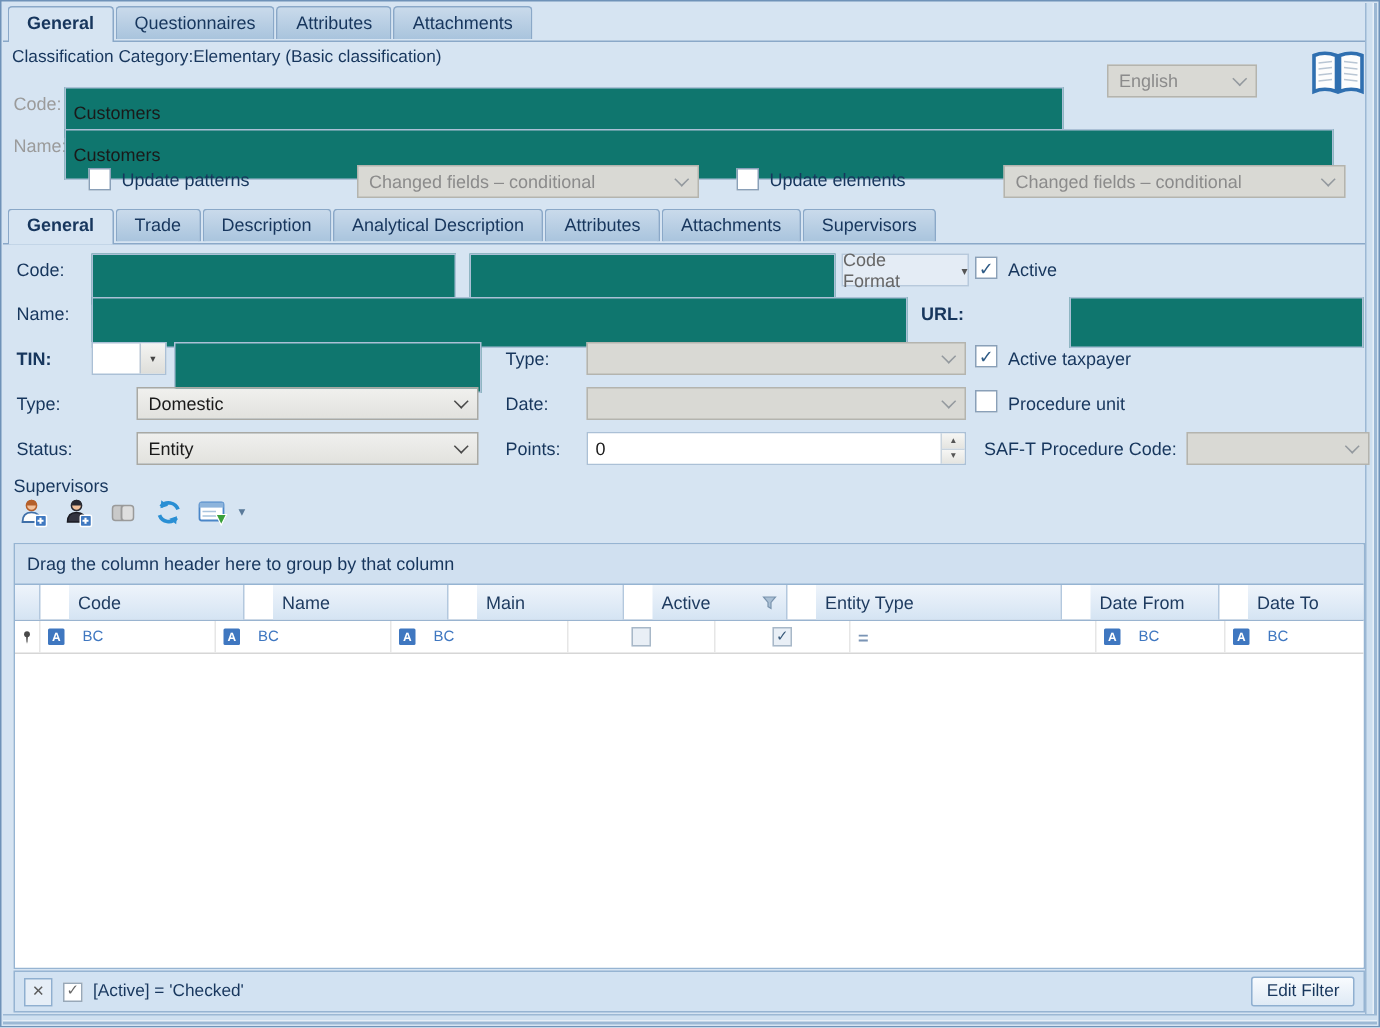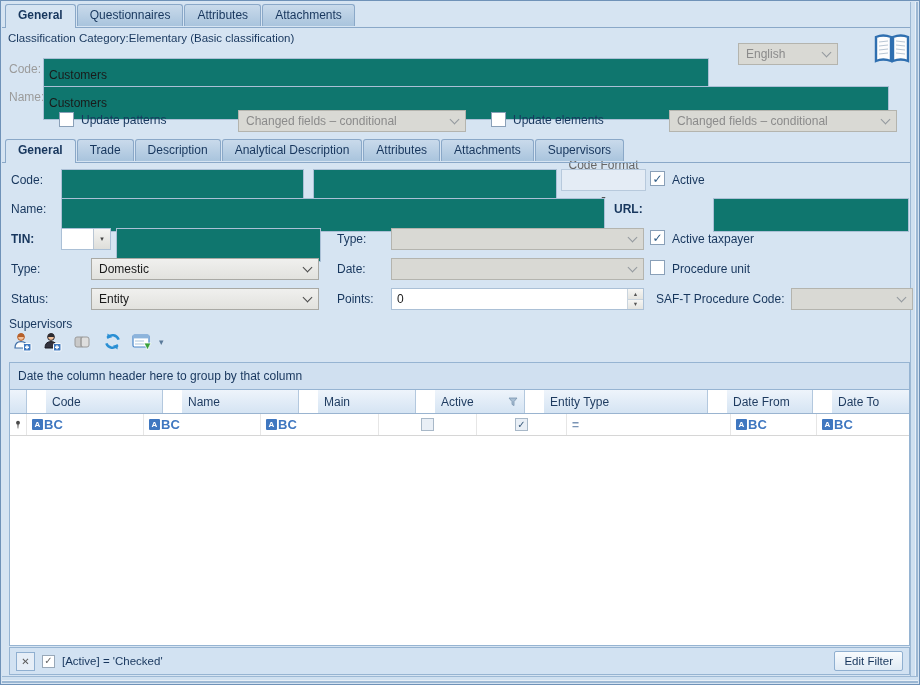--- a/index.html
+++ b/index.html
@@ -40,21 +40,21 @@
   .chev { width:7px; height:7px; border-right:1.6px solid #4a4a4a;
     border-bottom:1.6px solid #4a4a4a; transform:rotate(45deg); margin-top:-4px; flex:none; }
   .ddl.disabled .chev { border-color:#93999e; }
 
   .chk { position:absolute; width:15px; height:15px; background:#fff;
     border:1px solid #8aa0b8; display:flex; align-items:center; justify-content:center;
     font-size:12px; font-weight:bold; color:#2d5a85; line-height:1; }
 
   .btnlike { position:absolute; height:22px; border:1px solid #b7c9dc;
     background:#e4ecf5; color:#666; display:flex; align-items:center;
-    justify-content:center; gap:22px;flex-direction:column; }
+    justify-content:center; gap:22px; }
 
   
   .tincombo { position:absolute; height:22px; border:1px solid #abc0d6; background:#fff;
     display:flex; }
   .tincombo .box { flex:1; }
   .tincombo .btn { width:17px; border-left:1px solid #b9c6d4;
     background:linear-gradient(#f4f4f2,#dedeDA); display:flex; align-items:center;
     justify-content:center; font-size:7px; color:#444; }
 
   
@@ -82,21 +82,21 @@
   .hcell.ind { padding:0; }
   .frow { height:22px; display:flex; border-bottom:1px solid #d6d6d6; background:#fff; }
   .fcell { border-right:1px solid #e6e6e6; display:flex; align-items:center;
     padding:0 5px; overflow:hidden; }
   .fcell.center { justify-content:center; }
   .gridbody { flex:1; background:#fff; }
 
   .abc { display:inline-flex; align-items:center; }
   .abc-a { width:11px; height:11px; background:#3f77c0; color:#fff; font-size:8px;
     font-weight:bold; display:flex; align-items:center; justify-content:center; border-radius:1px; }
-  .abc-bc { color:#3f77c0; font-size:13px; font-weight:bold; margin-left:1px; }
+  .abc-bc { color:#3f77c0; font-size:10px; font-weight:normal; margin-left:12px; }
   .eq { color:#7a94b5; font-weight:bold; font-size:12px; }
   .gchk { width:13px; height:13px; border:1px solid #a8b8c8; background:#e9eff6;
     display:flex; align-items:center; justify-content:center; font-size:10px;
     font-weight:bold; color:#3a5a7a; line-height:1; }
 
   
   .filterbar { position:absolute; left:8px; top:646px; width:901px; height:28px;
     border:1px solid #96b4d2; background:#d2e2f2; display:flex; align-items:center;
     padding:0 6px; gap:7px; }
   .fb-close { width:19px; height:19px; border:1px solid #8fafd0; background:#e6eef7;
@@ -289,21 +289,21 @@
         <line x1="3" y1="8" x2="12" y2="8" stroke="#a9c4dd"></line>
         <line x1="3" y1="11" x2="12" y2="11" stroke="#a9c4dd"></line>
         <path d="M12 10 L19 10 L15.5 17 Z" fill="#3aa03a" stroke="#fff" stroke-width="0.8"></path>
       </svg>
     </span>
     <span class="tb-caret">▾</span>
   </div>
 
   <div class="grid">
     <div class="groupbar">
-      <span>Date the column header here to group by that column</span>
+      <span>Drag the column header here to group by that column</span>
     </div>
     <div class="hrow">
       <div class="hcell ind" style="width:17px;"></div>
       <div class="hcell" style="width:117px;">Code</div>
       <div class="hcell" style="width:117px;">Name</div>
       <div class="hcell" style="width:98px;">Main</div>
       <div class="hcell" style="width:90px; justify-content:space-between;">
         <span>Active</span>
         <svg width="10" height="10" viewBox="0 0 10 10">
           <path d="M1 1 H9 L6 4.6 V8.6 L4 7.4 V4.6 Z" fill="#a9bfd4" stroke="#7a94ae" stroke-width="0.8"></path>

